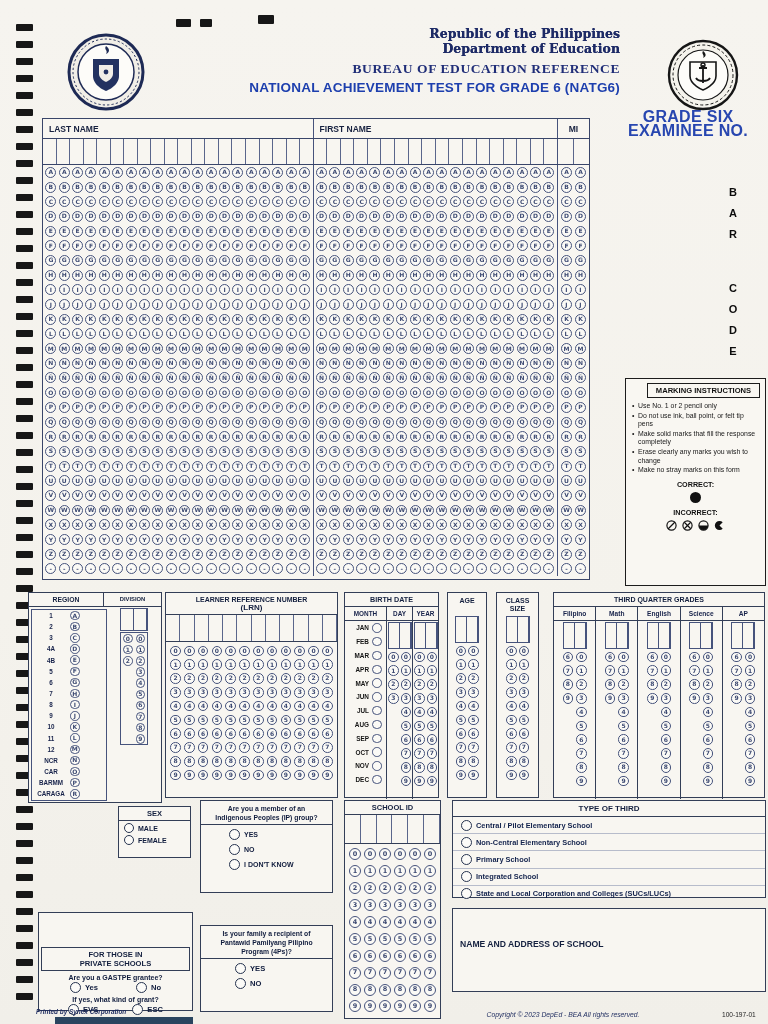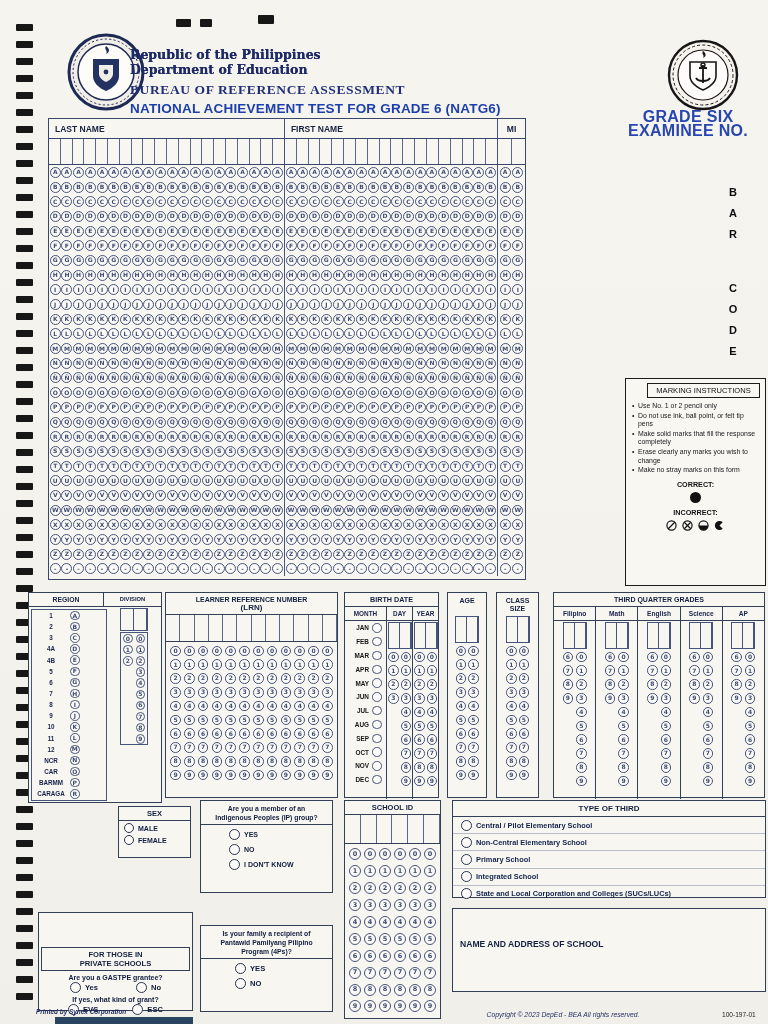--- a/index.html
+++ b/index.html
@@ -6,36 +6,36 @@
   body{width:768px;height:1024px;background:#f0eee9;font-family:"Liberation Sans",sans-serif;position:relative;overflow:hidden;}
   #page{position:absolute;left:0;top:0;width:768px;height:1024px;background:linear-gradient(180deg,#f6f4ef 0%,#f4f2ec 60%,#f1efe9 100%);}
   .abs{position:absolute;box-sizing:border-box;}
 
   
   #left-marks{left:16px;top:24px;width:19px;}
   .tmark{width:17px;height:7px;background:#171717;margin-bottom:10px;border-radius:1px;}
   .topmark{background:#171717;border-radius:1px;}
 
   
-  #header-block{left:130px;top:26px;width:490px;text-align:left;color:#22307a;margin-top:21px;}
+  #header-block{left:130px;top:26px;width:490px;text-align:right;color:#22307a;}
   .hdr-script{font-family:"DejaVu Serif",serif;font-weight:bold;font-size:12.5px;line-height:15px;color:#1d2a66;text-shadow:0 0 .6px #1d2a66;}
   .hdr-bureau{font-family:"Liberation Serif",serif;font-weight:bold;font-size:13.5px;letter-spacing:.6px;color:#202e78;margin-top:5px;}
   .hdr-nat{font-weight:bold;font-size:13.5px;color:#1d3fae;margin-top:3px;letter-spacing:.2px;}
   #examinee-label{left:612px;top:110px;width:152px;text-align:center;font-weight:bold;font-size:16px;color:#2746b0;line-height:14px;letter-spacing:.3px;}
 
   
   .bub{box-sizing:border-box;display:inline-flex;align-items:center;justify-content:center;border:1px solid #46537c;border-radius:50%;color:#3d4a72;font-weight:bold;font-family:"DejaVu Sans",sans-serif;line-height:1;background:#fbfaf6;flex:none;}
   .nb{width:11px;height:11px;font-size:6px;}
   .db{width:10.5px;height:10.5px;font-size:6px;}
   .rb{width:9.5px;height:9.5px;font-size:6px;}
   .sb{width:12px;height:12px;font-size:6.5px;}
   .oc{box-sizing:border-box;width:10px;height:10px;border:1.4px solid #26334f;border-radius:50%;background:#fcfbf8;flex:none;}
 
   
-  #name-grid-box{left:48px;top:118px;width:478px;height:462px;border:1.6px solid #394569;background:#f8f6f1;}
+  #name-grid-box{left:42px;top:118px;width:548px;height:462px;border:1.6px solid #394569;background:#f8f6f1;}
   .ng-band{display:flex;box-sizing:border-box;}
   .sec{box-sizing:border-box;display:flex;align-items:center;}
   .secA{width:278px;}
   .secB{width:252px;border-left:1px solid #46537c;}
   .secC{width:33px;border-left:1px solid #46537c;}
   #ng-header{height:20px;border-bottom:1px solid #394569;font-weight:bold;font-size:8.5px;color:#16203f;}
   #ng-header .sec{padding-left:6px;}
   #ng-header .secC{justify-content:center;padding-left:0;}
   #name-writein-row{height:26px;border-bottom:1px solid #394569;}
   .wr-sec{display:flex;height:100%;box-sizing:border-box;}
@@ -45,21 +45,21 @@
   .ng-row{display:flex;height:14.7px;}
   .ng-row .sec{justify-content:space-evenly;}
 
   
   #barcode-label{left:712px;top:182px;width:42px;text-align:center;}
   .bcl{font-weight:bold;font-size:11px;color:#0c0c0c;line-height:21px;font-family:"Liberation Sans",sans-serif;}
   .bcl-space{height:33px;}
 
   
   #marking-box{left:625px;top:378px;width:141px;height:208px;border:1.6px solid #1c1c1c;background:#f9f7f2;padding:4px 5px;}
-  #marking-title{border:1.2px solid #1c1c1c;text-align:center;font-weight:normal;font-size:7.6px;color:#111;padding:2px 0;margin-left:16px;}
+  #marking-title{border:1.2px solid #1c1c1c;text-align:center;font-weight:bold;font-size:7.6px;color:#111;padding:2px 0;margin-left:16px;}
   #marking-bullets{margin:4px 0 0 0;padding:0;list-style:none;}
   #marking-bullets li{font-size:6.9px;color:#181818;line-height:8.6px;padding-left:7px;position:relative;margin-bottom:1px;}
   #marking-bullets li::before{content:"•";position:absolute;left:1px;}
   .mark-demo-label{text-align:center;font-weight:bold;font-size:7.2px;color:#111;margin-top:5px;}
   #correct-dot{width:11px;height:11px;border-radius:50%;background:#111;margin:3px auto 0;}
   #incorrect-row{display:flex;justify-content:center;gap:5px;margin-top:3px;}
 
   
   .fbox{border:1.4px solid #333e57;background:#f8f6f1;}
   .btitle{font-weight:bold;color:#14203f;text-align:center;}
@@ -265,21 +265,21 @@
       <path d="M37 13c-2 3 2 4 0 7 4-1.6 3-5 0-7z" fill="#161616"></path>
       <path d="M24 24h26v14c0 9-13 14-13 14s-13-5-13-14z" fill="#fdfcf9" stroke="#161616" stroke-width="1.6"></path>
       <path d="M37 27v18M30 40c2 4 12 4 14 0M33 30h8" stroke="#161616" stroke-width="1.8" fill="none"></path>
       <circle cx="37" cy="27" r="2" fill="none" stroke="#161616" stroke-width="1.4"></circle>
     </svg>
   </div>
 
   <div id="header-block" class="abs">
     <div class="hdr-script">Republic of the Philippines</div>
     <div class="hdr-script">Department of Education</div>
-    <div class="hdr-bureau">BUREAU OF REFERENCE ASSESSMENT</div>
+    <div class="hdr-bureau">BUREAU OF EDUCATION REFERENCE</div>
     <div class="hdr-nat">NATIONAL ACHIEVEMENT TEST FOR GRADE 6 (NATG6)</div>
   </div>
   <div id="examinee-label" class="abs">
     <div>GRADE SIX</div>
     <div>EXAMINEE NO.</div>
   </div>
 
   <div id="name-grid-box" class="abs">
     <div id="ng-header" class="ng-band">
       <div class="sec secA">LAST NAME</div>

